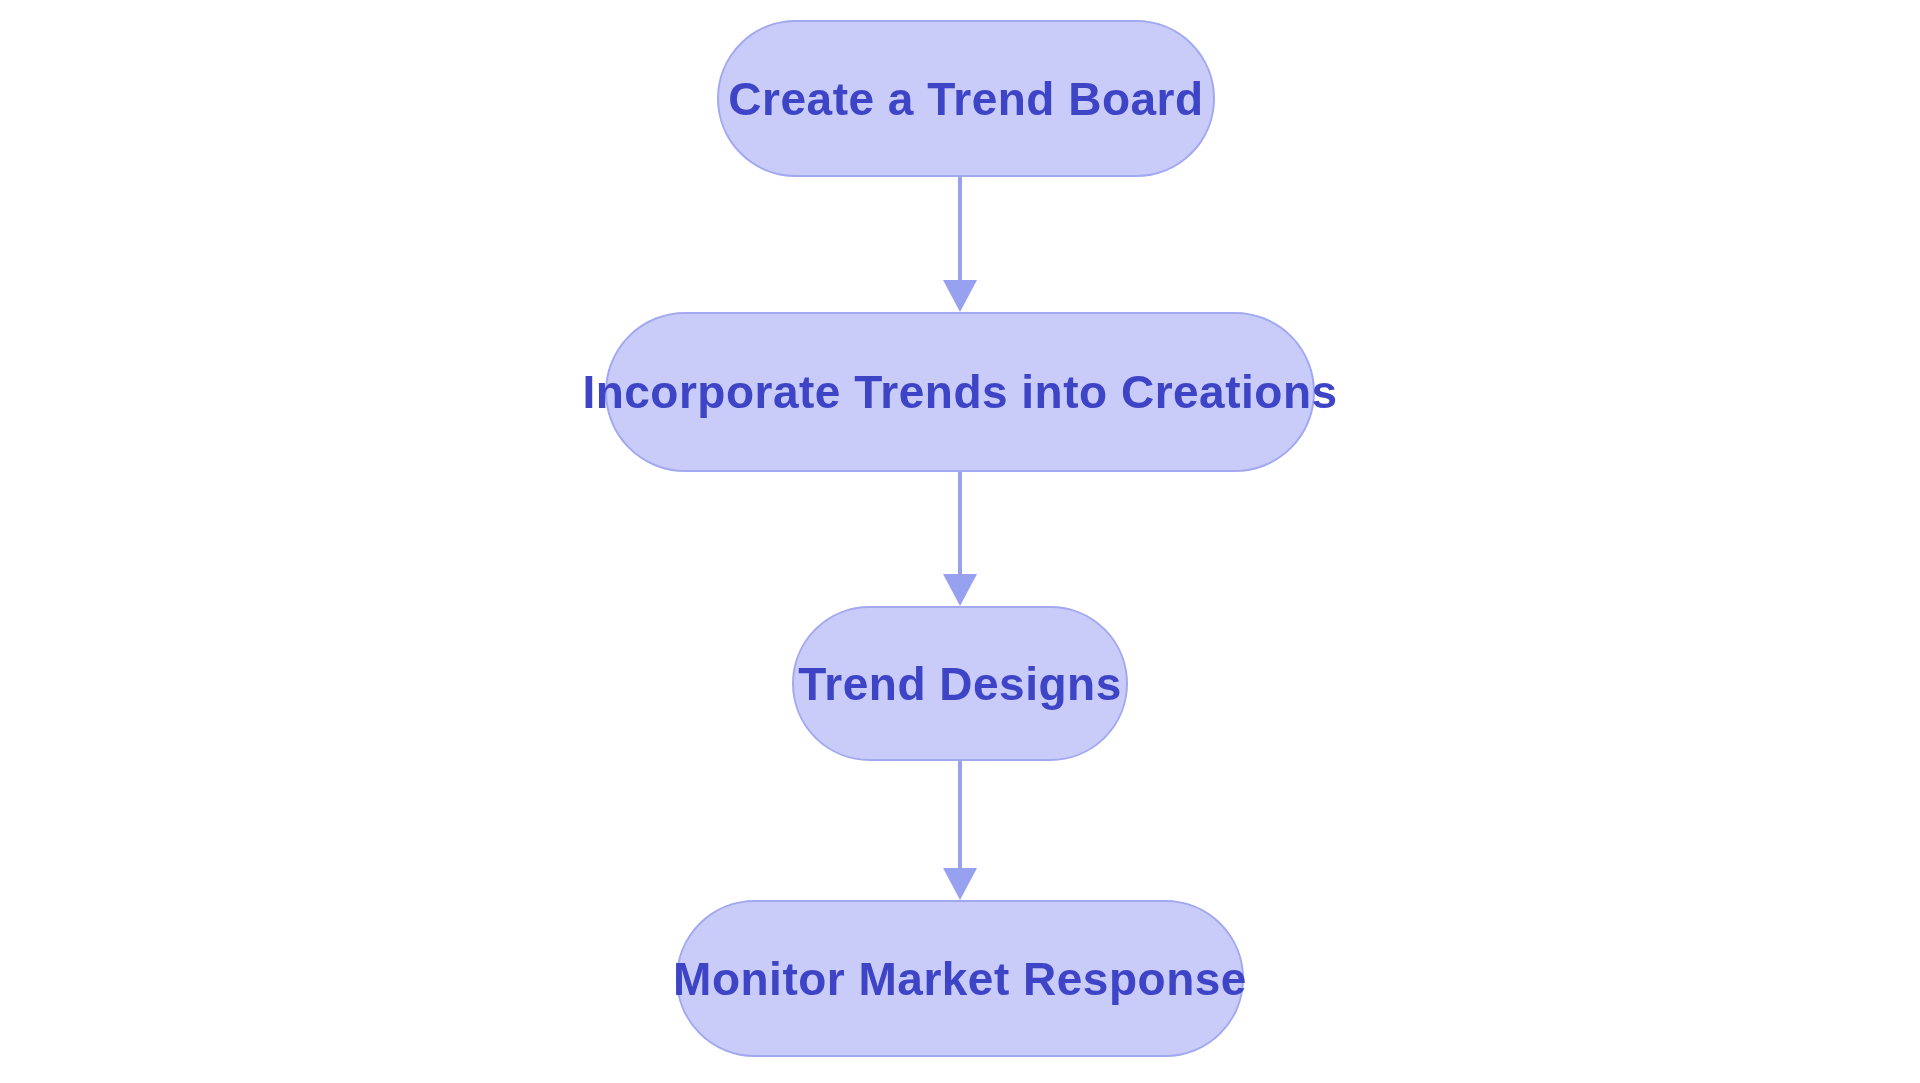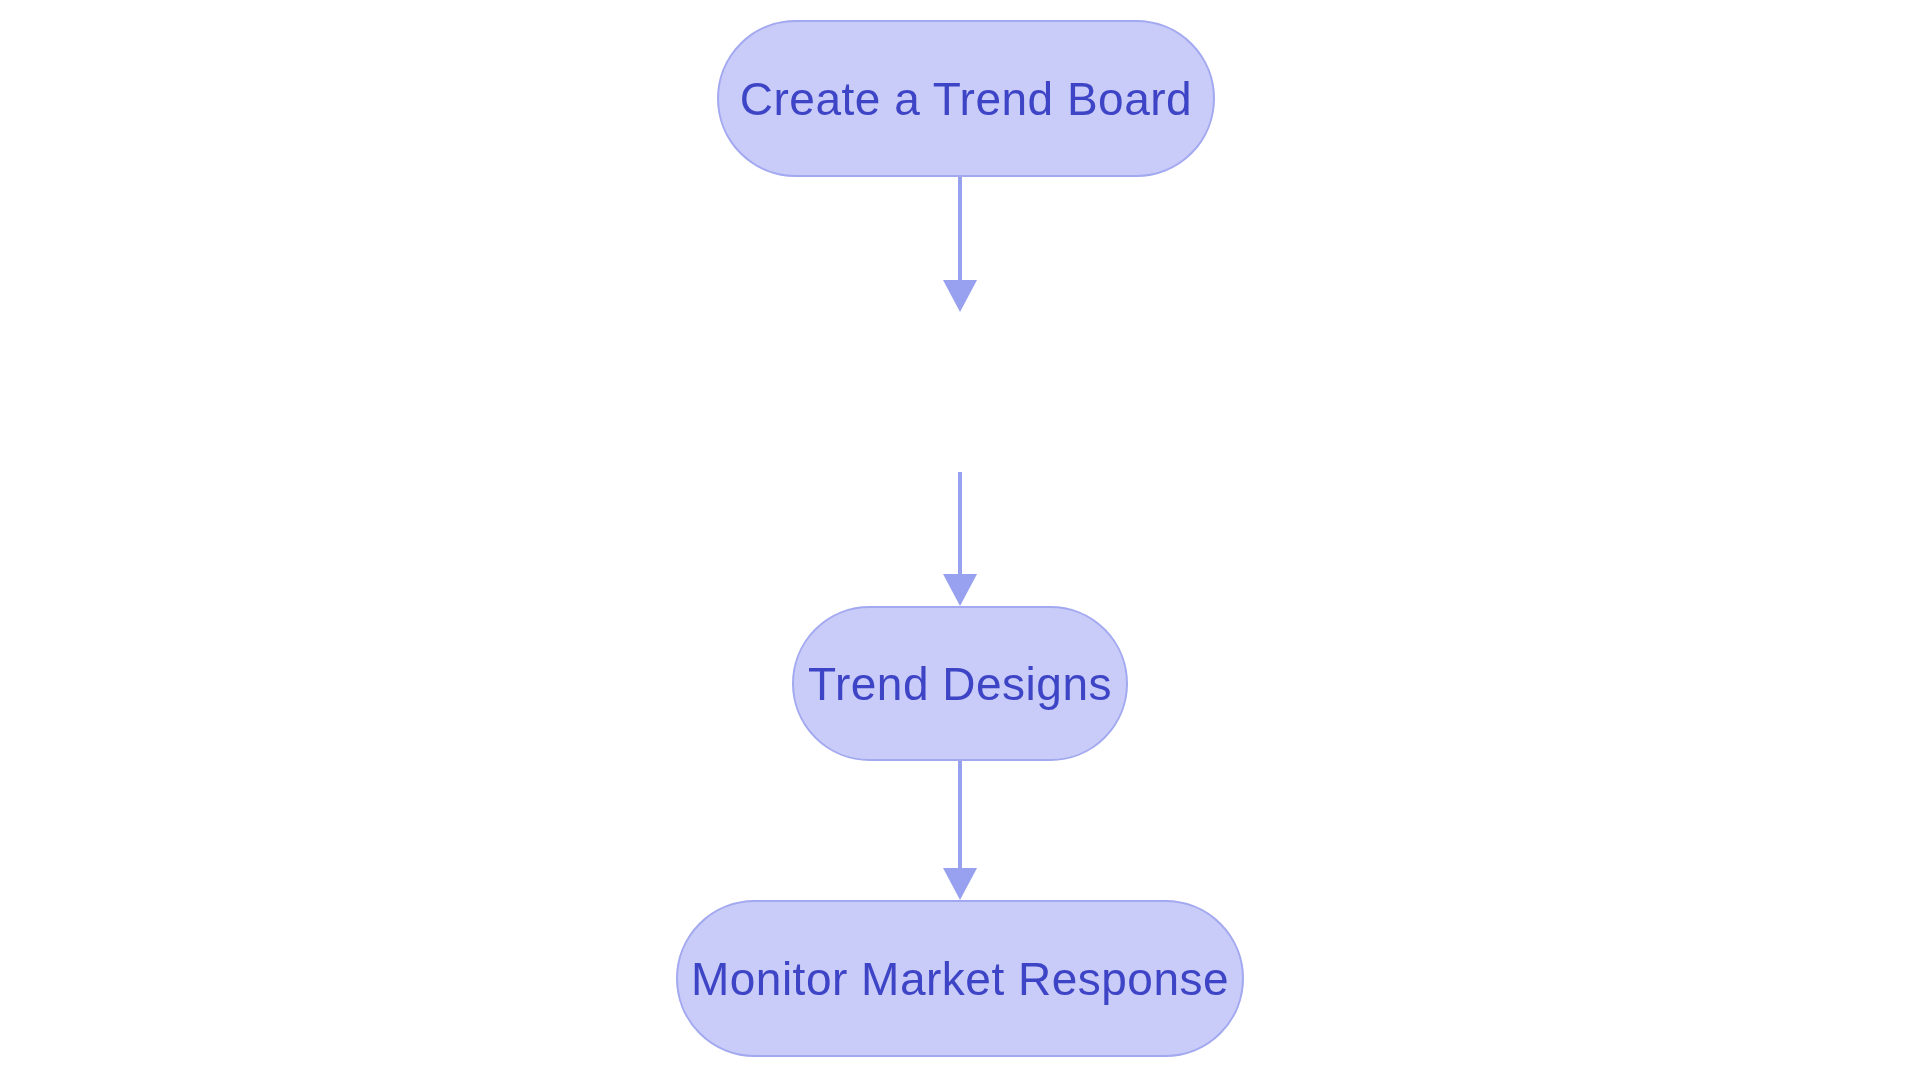--- a/index.html
+++ b/index.html
@@ -9,20 +9,21 @@
   body {
     font-family: "Liberation Sans", "DejaVu Sans", sans-serif;
     background: #ffffff;
   }
   .canvas {
     position: relative;
     width: 1920px;
     height: 1083px;
     background: var(--background, #ffffff);
     overflow: hidden;
+    font-weight: bold;
   }
   .node {
     position: absolute;
     box-sizing: border-box;
     display: flex;
     align-items: center;
     justify-content: center;
     background: var(--node-fill, #c9cbf8);
     border: 2.5px solid var(--node-border, #a2a9f0);
     border-radius: 80px;
@@ -69,20 +70,23 @@
 
   <div class="node node1">
     <span class="node-label">Create a Trend Board</span>
   </div>
 
   <div class="arrow arrow1">
     <div class="arrow-line"></div>
     <div class="arrow-head"></div>
   </div>
 
+  <div class="node node2">
+    <span class="node-label">Incorporate Trends into Creations</span>
+  </div>
 
   <div class="arrow arrow2">
     <div class="arrow-line"></div>
     <div class="arrow-head"></div>
   </div>
 
   <div class="node node3">
     <span class="node-label">Trend Designs</span>
   </div>
 

